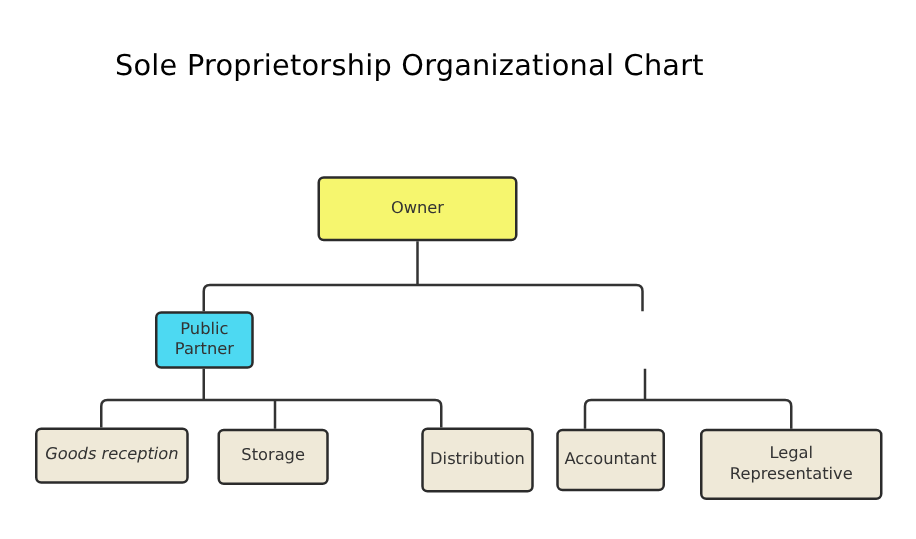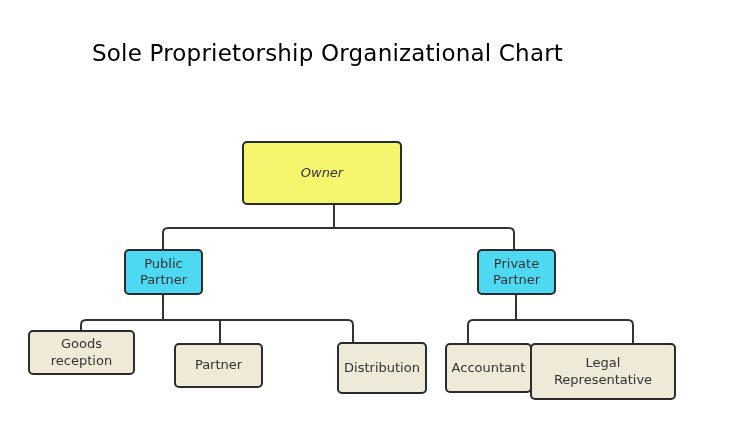--- a/index.html
+++ b/index.html
@@ -45,48 +45,47 @@
     align-items: center;
     justify-content: center;
     text-align: center;
     border: 2.5px solid var(--border, #2b2b2b);
     border-radius: 5px;
     font-size: 13px;
     line-height: 1.25;
     color: var(--text, #333333);
     padding: 2px 4px;
   }
-  .node--owner      { left: 242px; top: 141px; width: 160px; height: 64px; background: var(--owner-fill, #f6f66e); font-style: italic; }
+  .node--owner      { left: 254px; top: 141px; width: 160px; height: 52px; background: var(--owner-fill, #f6f66e); }
   .node--public     { left: 124px; top: 249px; width: 79px;  height: 46px; background: var(--partner-fill, #4dd9f2); }
   .node--private    { left: 477px; top: 249px; width: 79px;  height: 46px; background: var(--partner-fill, #4dd9f2); }
-  .node--goods      { left: 28px;  top: 330px; width: 107px; height: 45px; background: var(--department-fill, #efe9d8); }
+  .node--goods      { left: 28px;  top: 342px; width: 123px; height: 45px; background: var(--department-fill, #efe9d8); font-style: italic; }
   .node--storage    { left: 174px; top: 343px; width: 89px;  height: 45px; background: var(--department-fill, #efe9d8); }
   .node--distrib    { left: 308px; top: 342px; width: 90px;  height: 52px; background: var(--department-fill, #efe9d8); margin-left: 29px; }
   .node--accountant { left: 425px; top: 343px; width: 87px;  height: 50px; background: var(--department-fill, #efe9d8); margin-left: 20px; }
-  .node--legal      { left: 530px; top: 343px; width: 146px; height: 57px; background: var(--department-fill, #efe9d8); }
+  .node--legal      { left: 560px; top: 343px; width: 146px; height: 57px; background: var(--department-fill, #efe9d8); }
 </style>
 </head>
 <body>
 
 <div class="stage">
 
   <h1 class="title">Sole Proprietorship Organizational Chart</h1>
 
   <svg class="connectors" viewBox="0 0 733 431" xmlns="http://www.w3.org/2000/svg" aria-hidden="true">
     <path d="M334 193 V228"></path>
     <path d="M163 249 V233 Q163 228 168 228 H509 Q514 228 514 233 V249"></path>
     <path d="M163 295 V320"></path>
     <path d="M81 342 V325 Q81 320 86 320 H348 Q353 320 353 325 V342"></path>
     <path d="M220 320 V343"></path>
     <path d="M516 295 V320"></path>
     <path d="M468 343 V325 Q468 320 473 320 H628 Q633 320 633 325 V343"></path>
   </svg>
 
   <div class="node node--owner">Owner</div>
   <div class="node node--public">Public Partner</div>
-  <div class="node node--private">Private Partner</div>
   <div class="node node--goods">Goods reception</div>
-  <div class="node node--storage">Partner</div>
+  <div class="node node--storage">Storage</div>
   <div class="node node--distrib">Distribution</div>
   <div class="node node--accountant">Accountant</div>
   <div class="node node--legal">Legal Representative</div>
 
 </div>
 
 </body></html>

